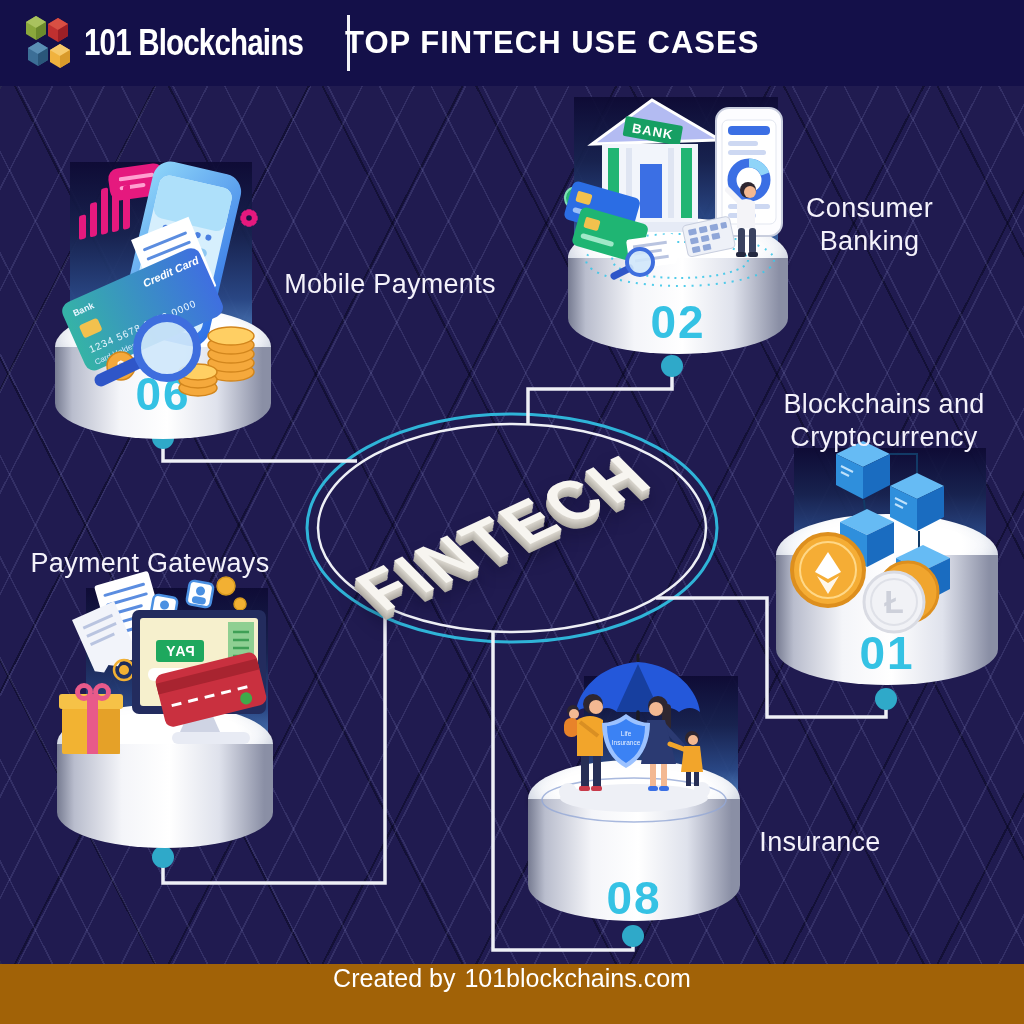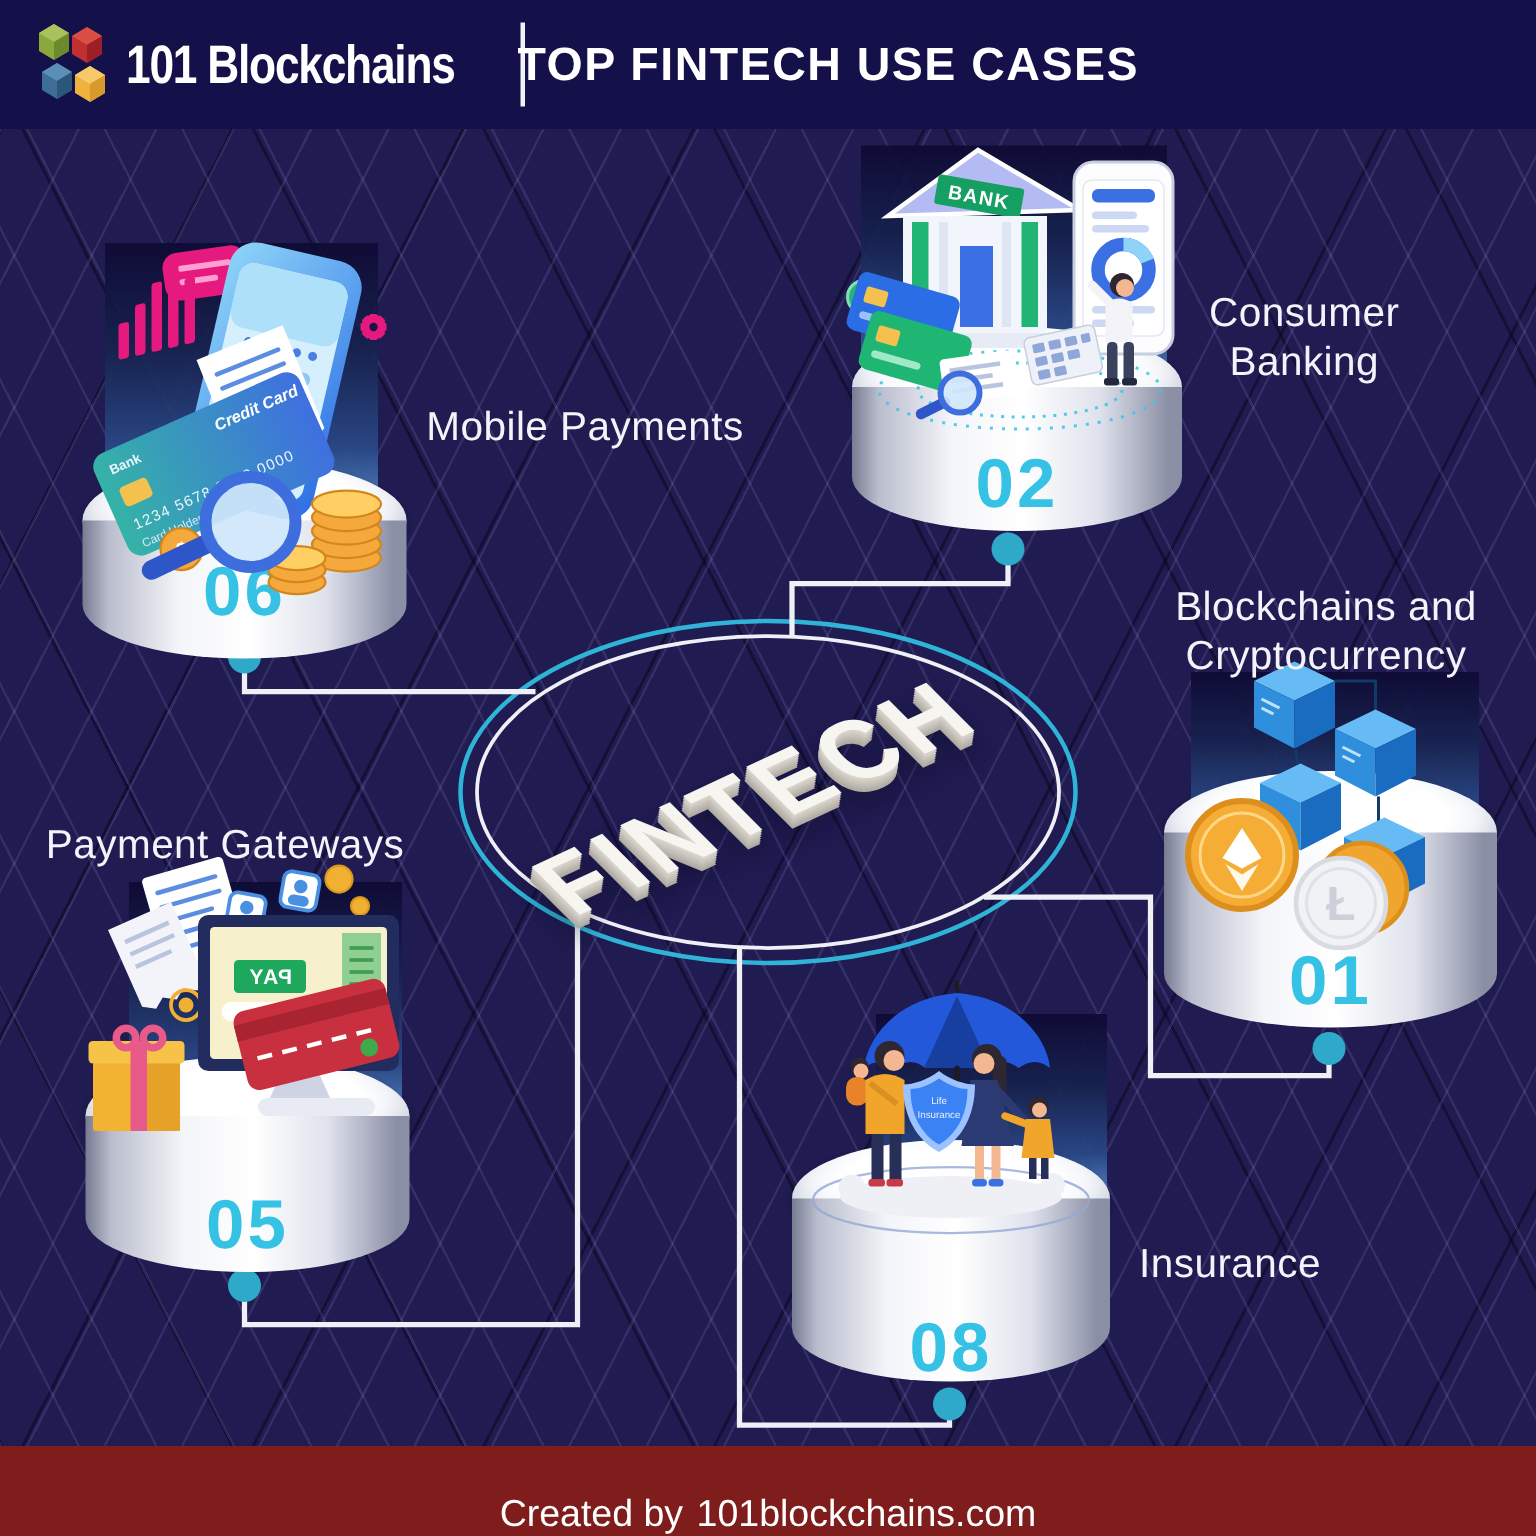--- a/index.html
+++ b/index.html
@@ -10,22 +10,22 @@
   
   .header{position:absolute;left:0;top:0;width:1024px;height:86px;background:#141049;z-index:6;}
   .brand{position:absolute;left:84px;top:0;height:86px;display:flex;align-items:center;
          color:#ffffff;font-size:36px;font-weight:800;letter-spacing:-1px;
          transform:scaleX(0.82);transform-origin:left center;white-space:nowrap;}
   .hdr-divider{position:absolute;left:347px;top:15px;width:3px;height:56px;background:#f2f2f6;}
   .hdr-title{position:absolute;left:345px;top:0;height:86px;display:flex;align-items:center;
          color:#ffffff;font-size:31px;font-weight:700;letter-spacing:1px;white-space:nowrap;}
 
   
-  .footer{position:absolute;left:0;top:964px;width:1024px;height:60px;background:#7f1d1d;z-index:6;
-          display:flex;align-items:flex-end;justify-content:center;color:#ffffff;font-size:25px;}
+  .footer{position:absolute;left:0;top:964px;width:1024px;height:60px;background:#a16207;z-index:6;
+          display:flex;align-items:flex-start;justify-content:center;color:#ffffff;font-size:25px;}
   .footer .site{font-weight:400;margin-left:9px;}
 
   
   .grid{position:absolute;left:0;top:86px;width:1024px;height:878px;z-index:0;
     background-image:
       repeating-linear-gradient(63deg,  rgba(150,152,215,0.16) 0 1.6px, transparent 1.6px 46px),
       repeating-linear-gradient(117deg, rgba(150,152,215,0.16) 0 1.6px, transparent 1.6px 46px),
       repeating-linear-gradient(63deg,  rgba(4,4,24,0.45) 0 2px, transparent 2px 137px),
       repeating-linear-gradient(117deg, rgba(4,4,24,0.45) 0 2px, transparent 2px 137px);}
 
@@ -106,21 +106,20 @@
   <div class="num" style="top:112px;">01</div>
 </div>
 <div class="platform" style="left:528px;top:760px;width:212px;height:170px;">
   <div class="cyl-top" style="height:78px;"></div>
   <div class="cyl-body" style="top:39px;height:122px;"></div>
   <div class="num" style="top:111px;">08</div>
 </div>
 <div class="platform" style="left:57px;top:704px;width:216px;height:155px;">
   <div class="cyl-top" style="height:80px;"></div>
   <div class="cyl-body" style="top:40px;height:104px;"></div>
-  <div class="num" style="top:85px;">05</div>
 </div>
 
 <svg class="illu" style="left:55px;top:148px;" width="215" height="240" viewBox="0 0 215 240">
   <defs>
     <linearGradient id="phg" x1="0" y1="0" x2="1" y2="1">
         <stop offset="0" stop-color="#8fd6f9"></stop>
         <stop offset="1" stop-color="#2b6de4"></stop>
       </linearGradient>
     <linearGradient id="cdg" x1="0" y1="0" x2="1" y2="0">
         <stop offset="0" stop-color="#35b3a6"></stop>

